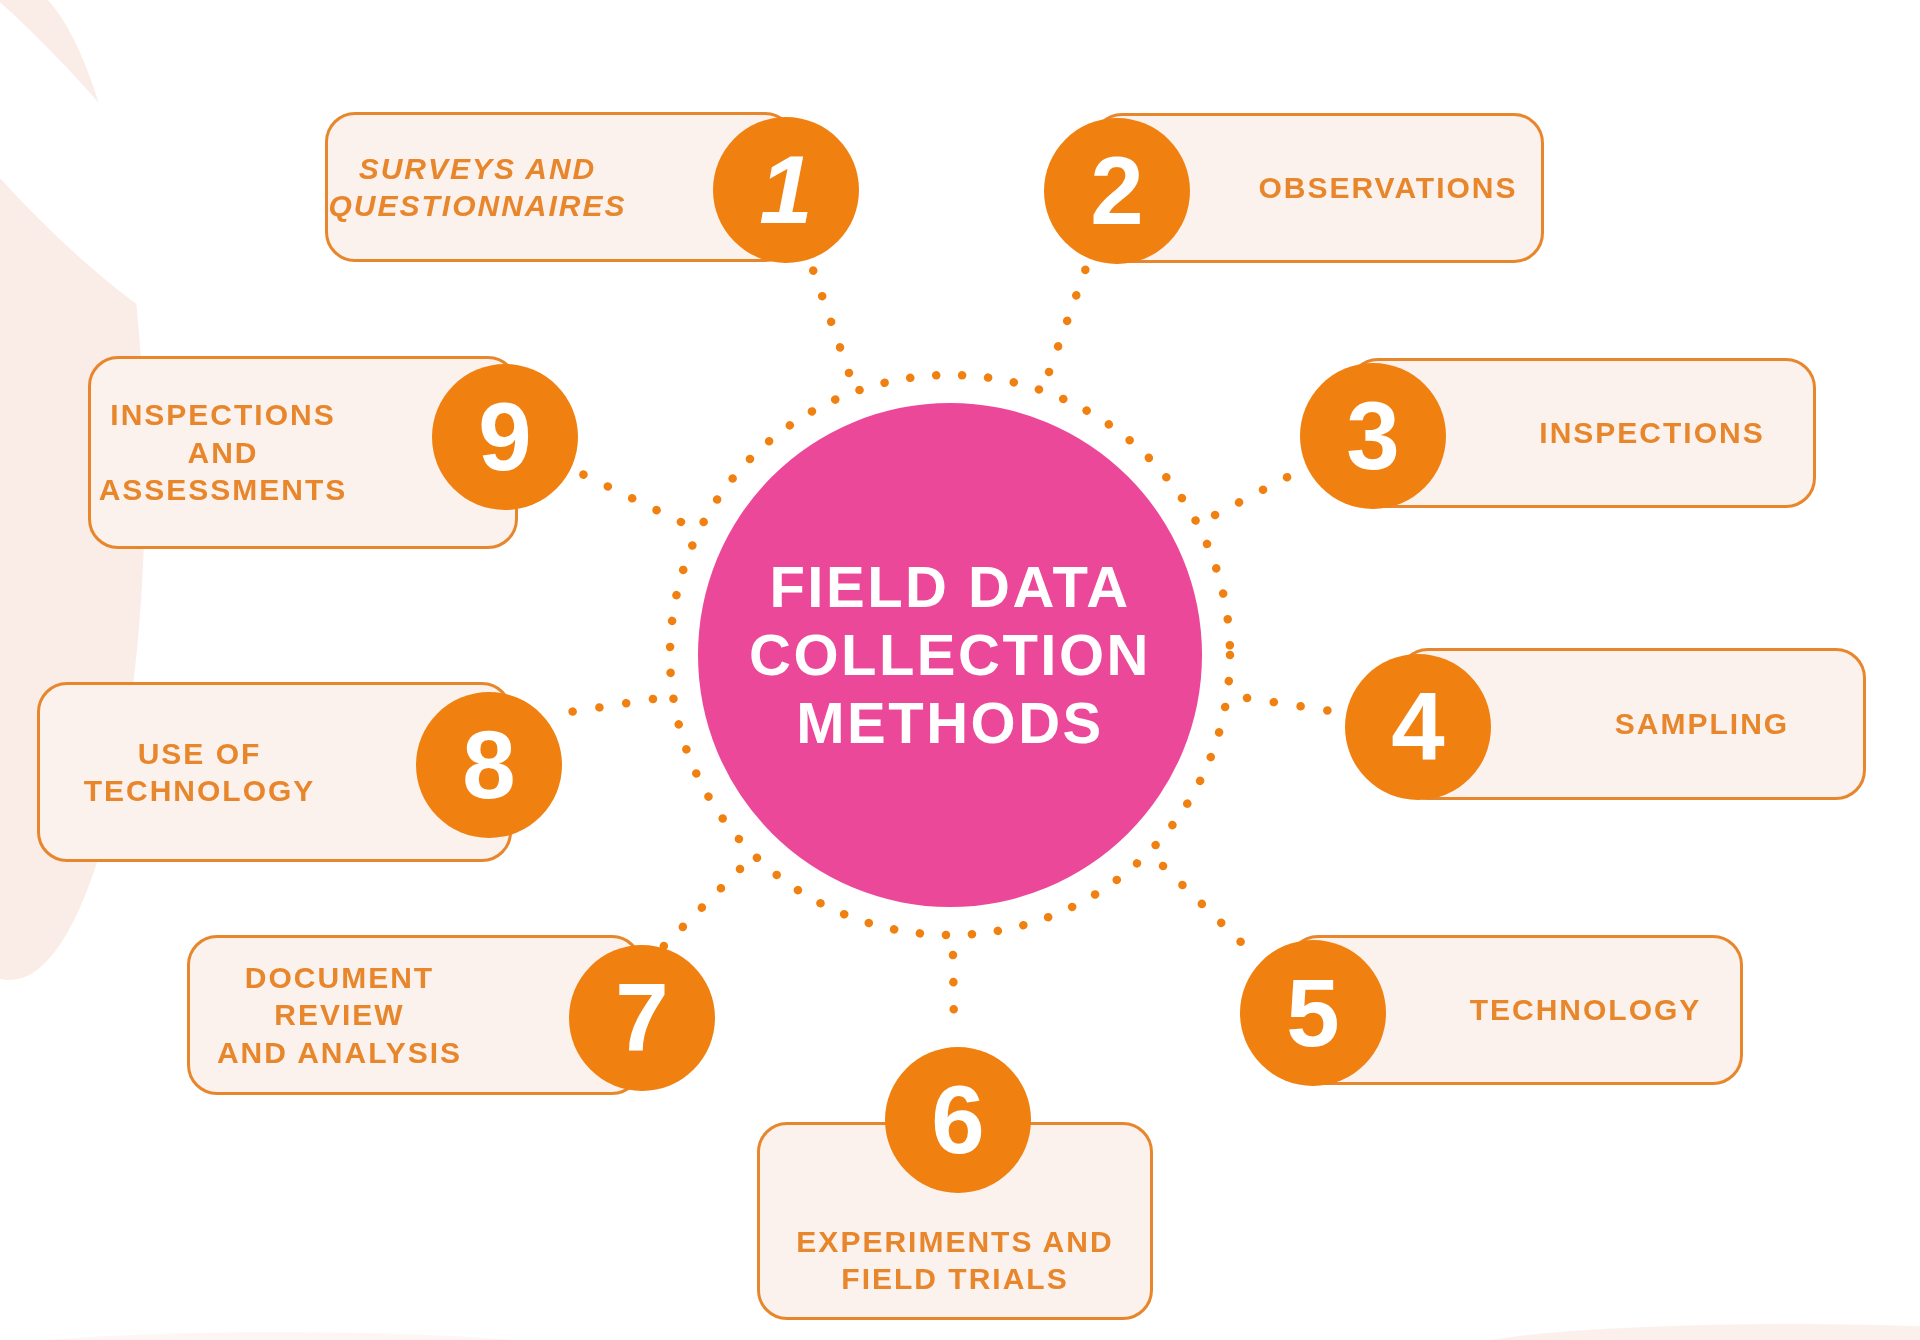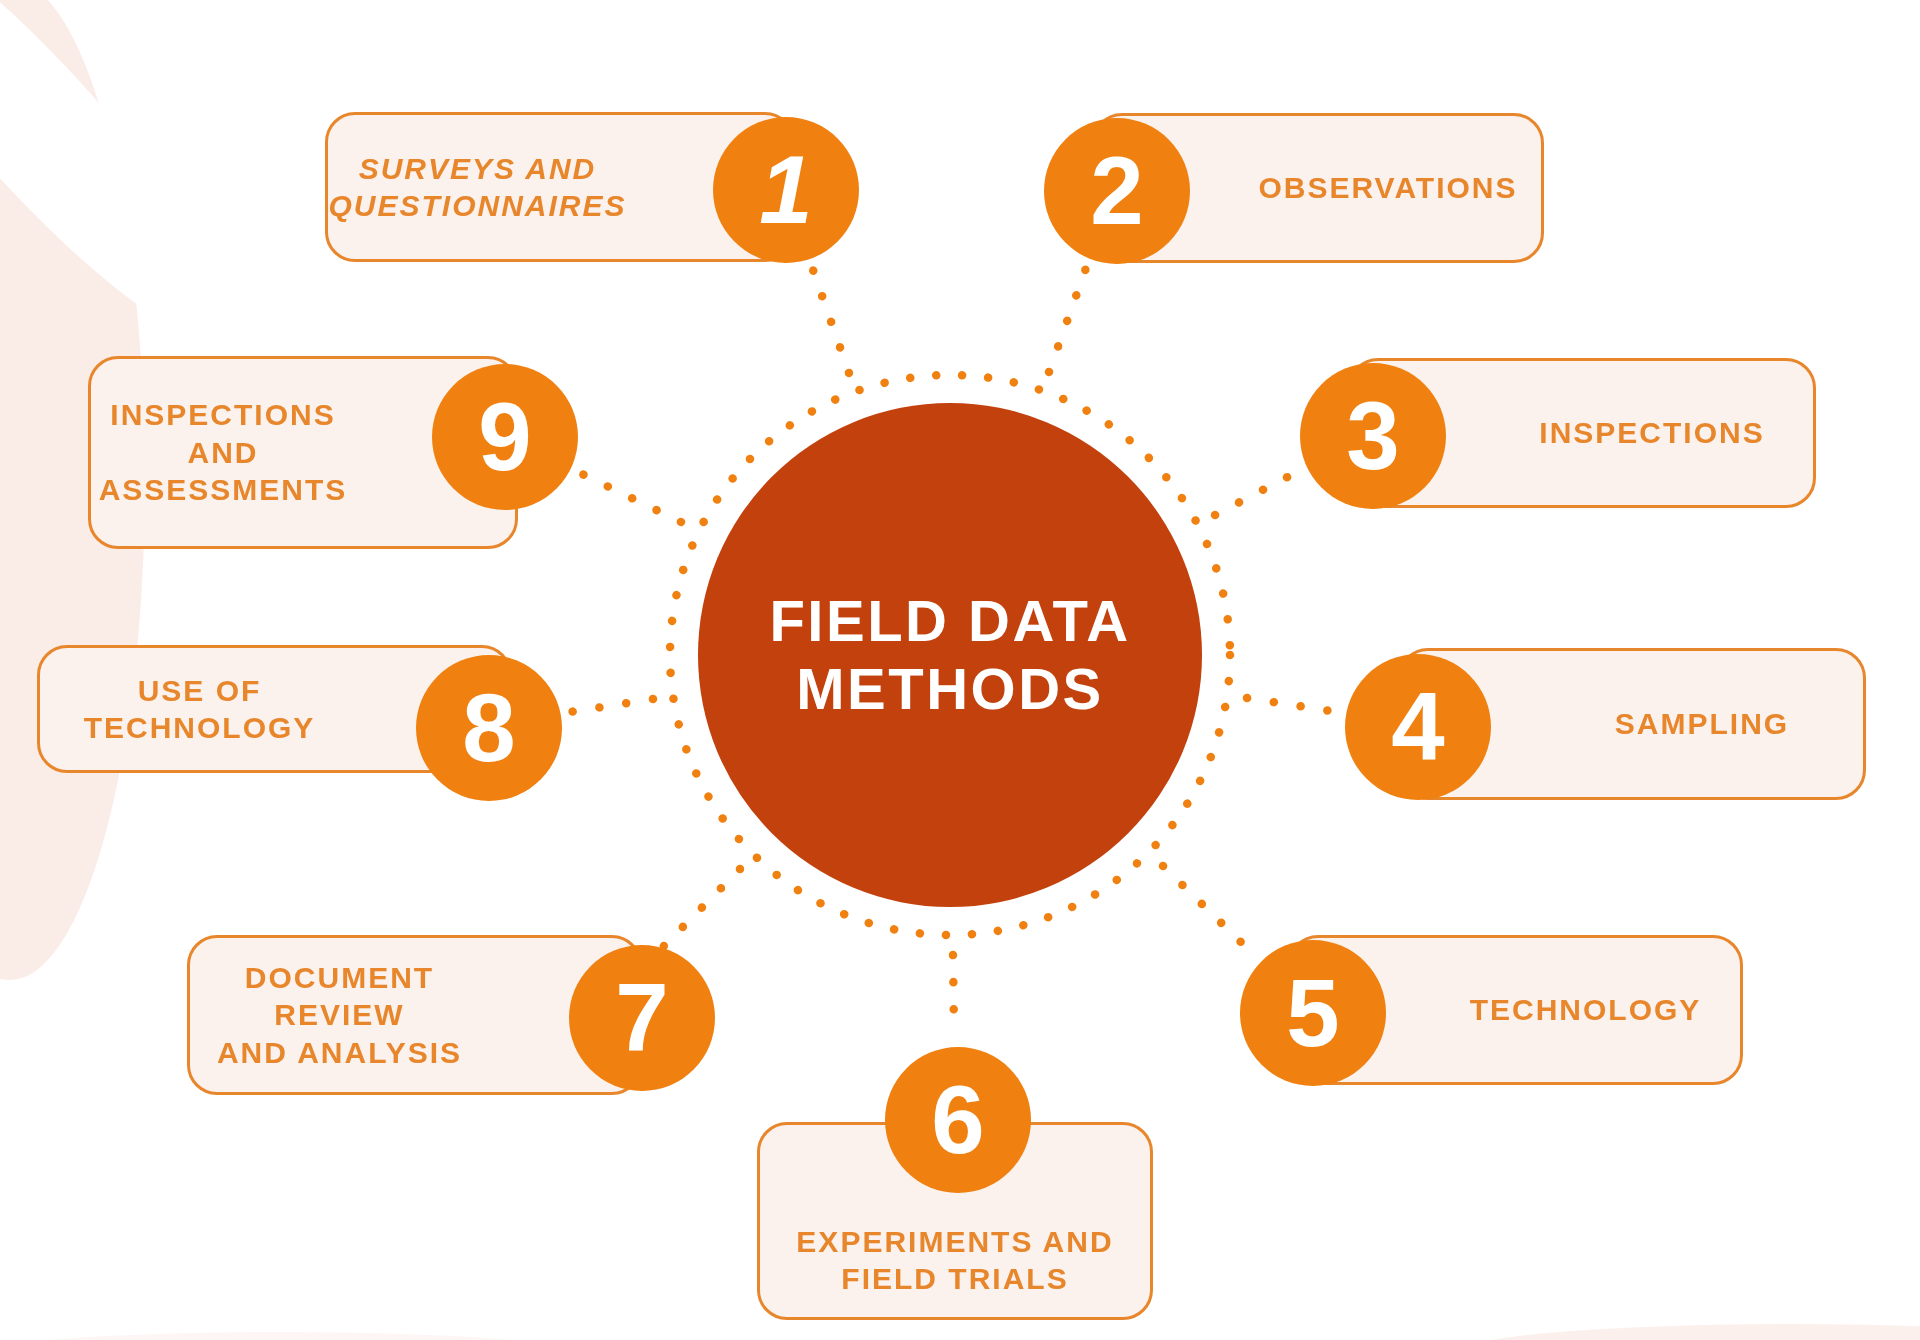--- a/index.html
+++ b/index.html
@@ -6,21 +6,21 @@
   .canvas{
     position:relative;
     width:1920px;height:1340px;
     overflow:hidden;
     background:#ffffff;
     font-family:"Liberation Sans", sans-serif;
   }
   .deco{position:absolute;inset:0;z-index:0;}
   .center-circle{
     position:absolute;left:698px;top:403px;width:504px;height:504px;
-    background:#c2410c;border-radius:50%;
+    background:#ec4899;border-radius:50%;
     display:flex;align-items:center;justify-content:center;
     z-index:2;
   }
   .center-title{
     color:#ffffff;font-weight:700;font-size:58px;line-height:1.17;
     letter-spacing:2.5px;text-align:center;
   }
   .item{
     position:absolute;
     background:#FBF1ED;
@@ -59,21 +59,21 @@
   .i4 .label{padding-left:140px;text-align:center;}
   .i5{left:1288px;top:935px;width:455px;height:150px;}
   .i5 .badge{left:-51px;top:2px;}
   .i5 .label{padding-left:140px;}
   .i6{left:757px;top:1122px;width:396px;height:198px;}
   .i6 .badge{left:125px;top:-78px;}
   .i6 .label{padding-top:78px;}
   .i7{left:145px;top:935px;width:455px;height:160px;margin-left:42px;}
   .i7 .badge{left:379px;top:7px;}
   .i7 .label{padding-right:150px;}
-  .i8{left:37px;top:645px;width:475px;height:128px;}
+  .i8{left:37px;top:682px;width:475px;height:180px;}
   .i8 .badge{left:376px;top:7px;}
   .i8 .label{padding-right:150px;}
   .i9{left:88px;top:356px;width:430px;height:193px;}
   .i9 .badge{left:341px;top:5px;}
   .i9 .label{padding-right:160px;}
 </style>
 </head>
 <body>
 
 <div class="canvas">
@@ -98,20 +98,21 @@
       <line x1="953" y1="955" x2="954" y2="1032"></line>
       <line x1="740" y1="869" x2="657" y2="953"></line>
       <line x1="653" y1="699" x2="570" y2="712"></line>
       <line x1="681" y1="522" x2="578" y2="472"></line>
     </g>
   </svg>
 
   <div class="center-circle">
     <div class="center-title">
       <div>FIELD DATA</div>
+      <div>COLLECTION</div>
       <div>METHODS</div>
     </div>
   </div>
 
   <div class="item i1">
     <div class="label">SURVEYS AND
 QUESTIONNAIRES</div>
     <div class="badge">
       <span>1</span>
     </div>

